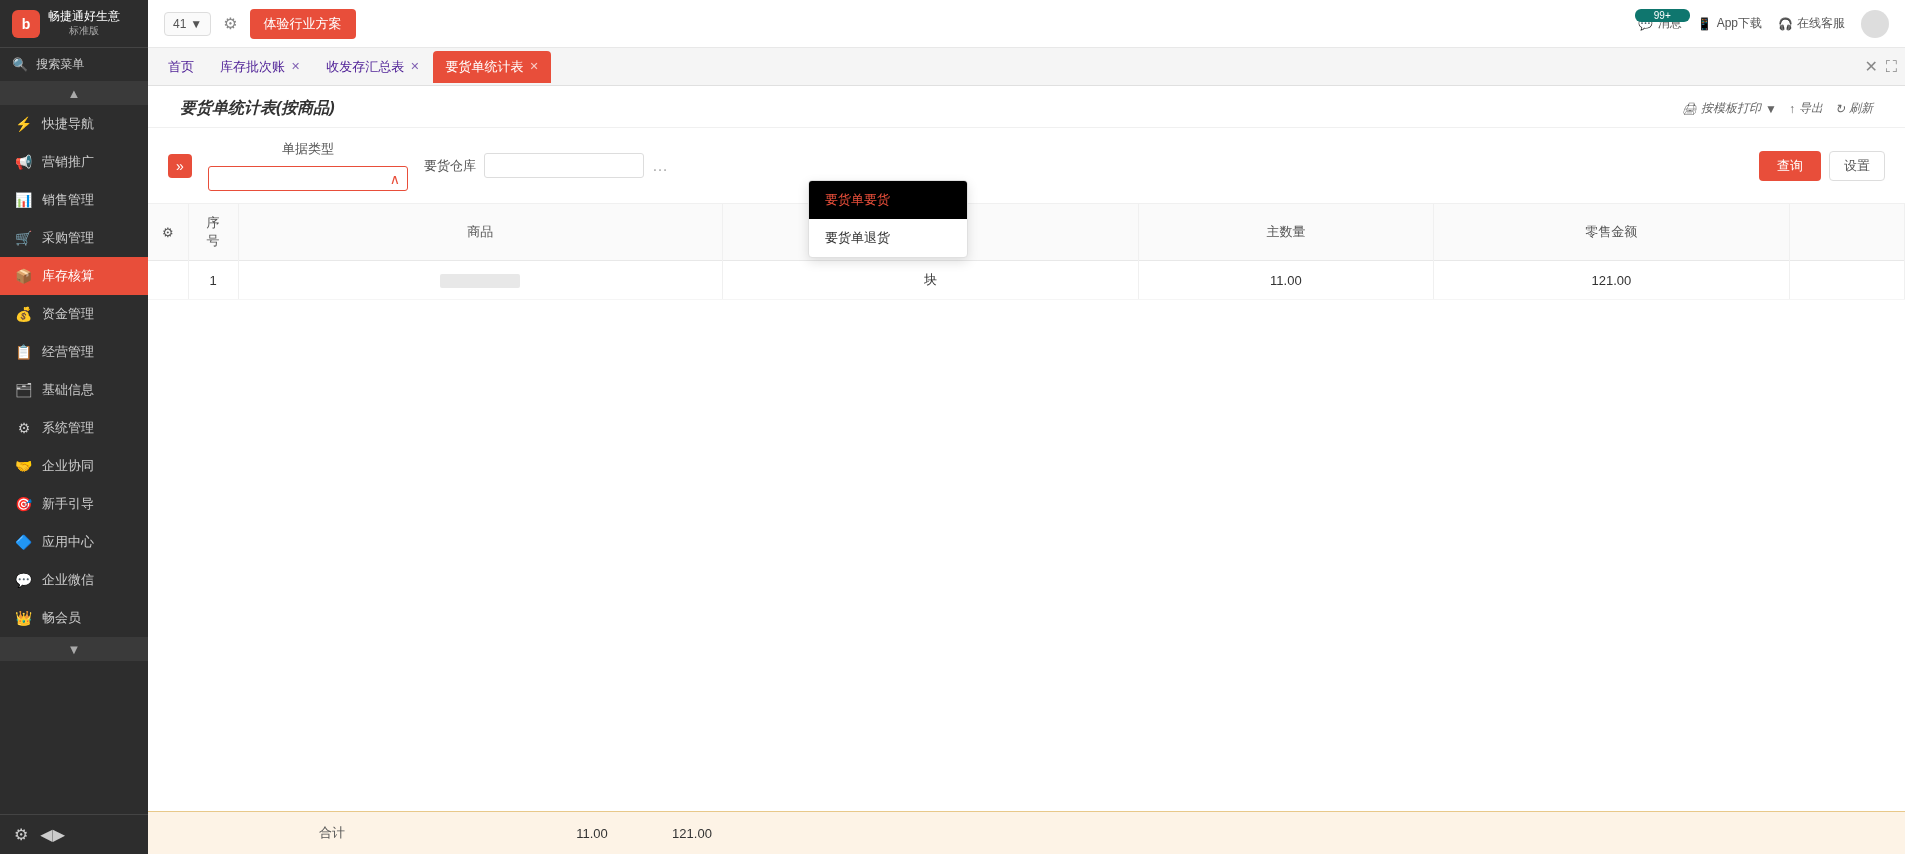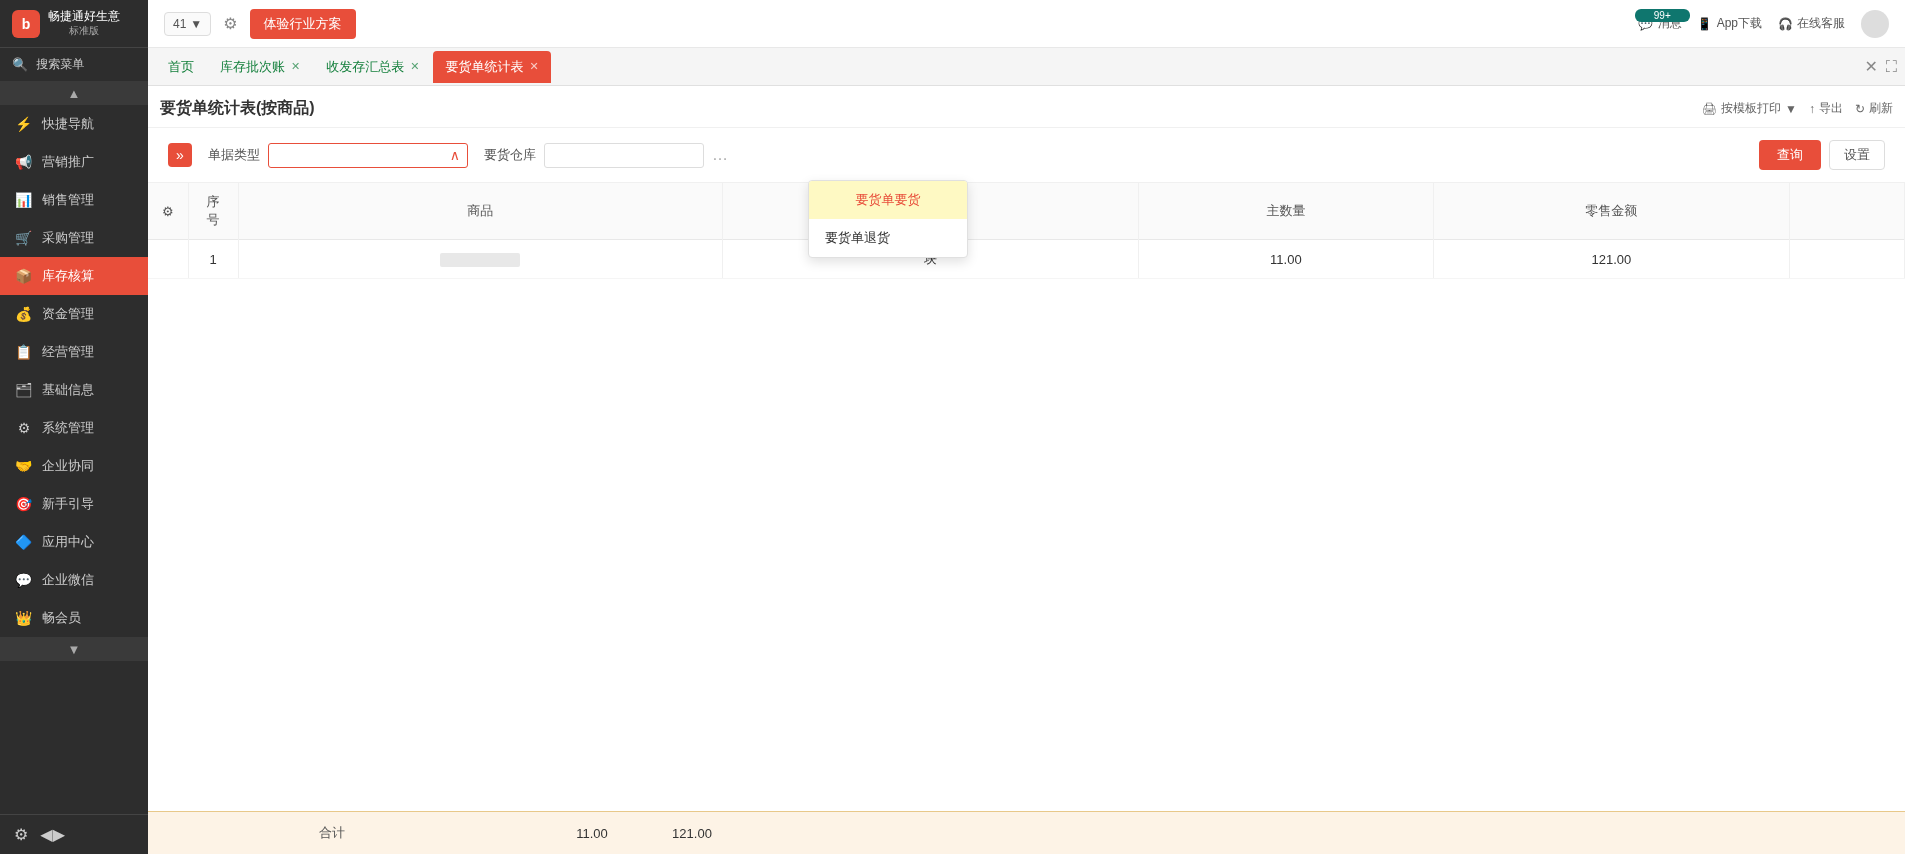--- a/index.html
+++ b/index.html
@@ -102,38 +102,39 @@
       display: flex;
       align-items: center;
       border-bottom: 1px solid #e0e0e0;
       height: 38px;
       flex-shrink: 0;
       padding: 0 8px;
       gap: 2px;
     }
     .tab {
       display: flex; align-items: center; padding: 0 12px; height: 32px;
-      border-radius: 4px 4px 0 0; cursor: pointer; font-size: 13px; color: #15803d;
+      border-radius: 4px 4px 0 0; cursor: pointer; font-size: 13px; color: #4c1d95;
       gap: 6px; white-space: nowrap;
     }
     .tab.active { background: #e84e3a; color: #fff; }
     .tab-close { font-size: 11px; opacity: 0.7; cursor: pointer; }
     .tabbar-right { margin-left: auto; display: flex; align-items: center; gap: 8px; }
     .tabbar-icon { color: #888; cursor: pointer; font-size: 16px; }
 
     
     .page-content {
       flex: 1; overflow: auto; background: #fff; display: flex; flex-direction: column;
     }
 
     
     .page-header {
-      padding: 12px 12px 8px;
+      padding: 12px 32px 8px;
       display: flex; align-items: center; justify-content: space-between;
       border-bottom: 1px solid #f0f0f0;
+      font-style: italic;
     }
     .page-title { font-size: 16px; font-weight: bold; color: #333; }
     .page-header-actions { display: flex; align-items: center; gap: 12px; }
     .page-header-btn {
       display: flex; align-items: center; gap: 4px;
       color: #666; font-size: 12px; cursor: pointer;
     }
 
     
     .filter-bar {
@@ -154,21 +155,21 @@
       padding: 3px 8px; border-radius: 3px; cursor: pointer;
       font-size: 12px; color: #555; border: 1px solid transparent;
     }
     .filter-date-badge {
       background: #e84e3a; color: #fff; border-radius: 10px;
       padding: 1px 6px; font-size: 11px; cursor: pointer;
     }
     .filter-date-custom { color: #555; font-size: 12px; cursor: pointer; }
     .filter-date-range { color: #999; font-size: 11px; }
 
-    .filter-type-group { display: flex; align-items: center; gap: 8px; position: relative; }
+    .filter-type-group { display: flex; align-items: center; gap: 8px; position: relative; flex-direction: column; }
     .filter-type-label { color: #555; font-size: 13px; }
     .filter-type-input {
       border: 1px solid #e84e3a; border-radius: 3px; padding: 4px 8px;
       font-size: 13px; width: 200px; outline: none;
     }
     .filter-type-arrow {
       color: #e84e3a; cursor: pointer; font-size: 14px;
       position: absolute; right: 8px; top: 50%; transform: translateY(-50%);
     }
 
@@ -199,21 +200,21 @@
       border: 1px solid #e0e0e0;
       border-radius: 4px;
       box-shadow: 0 4px 12px rgba(0,0,0,0.12);
       z-index: 100;
       min-width: 160px;
       overflow: hidden;
     }
     .dropdown-item {
       padding: 10px 16px; font-size: 13px; cursor: pointer; color: #333;
     }
-    .dropdown-item.selected { background: #fef9c3; color: #e84e3a; text-align: center; }
+    .dropdown-item.selected { background: #000000; color: #e84e3a; }
 
     
     .table-wrap { flex: 1; overflow: auto; }
     table { width: 100%; border-collapse: collapse; }
     thead tr { background: #fafafa; border-bottom: 1px solid #e8e8e8; }
     th {
       padding: 10px 12px; text-align: center;
       font-weight: normal; color: #555; font-size: 13px;
       border-right: 1px solid #f0f0f0;
     }

